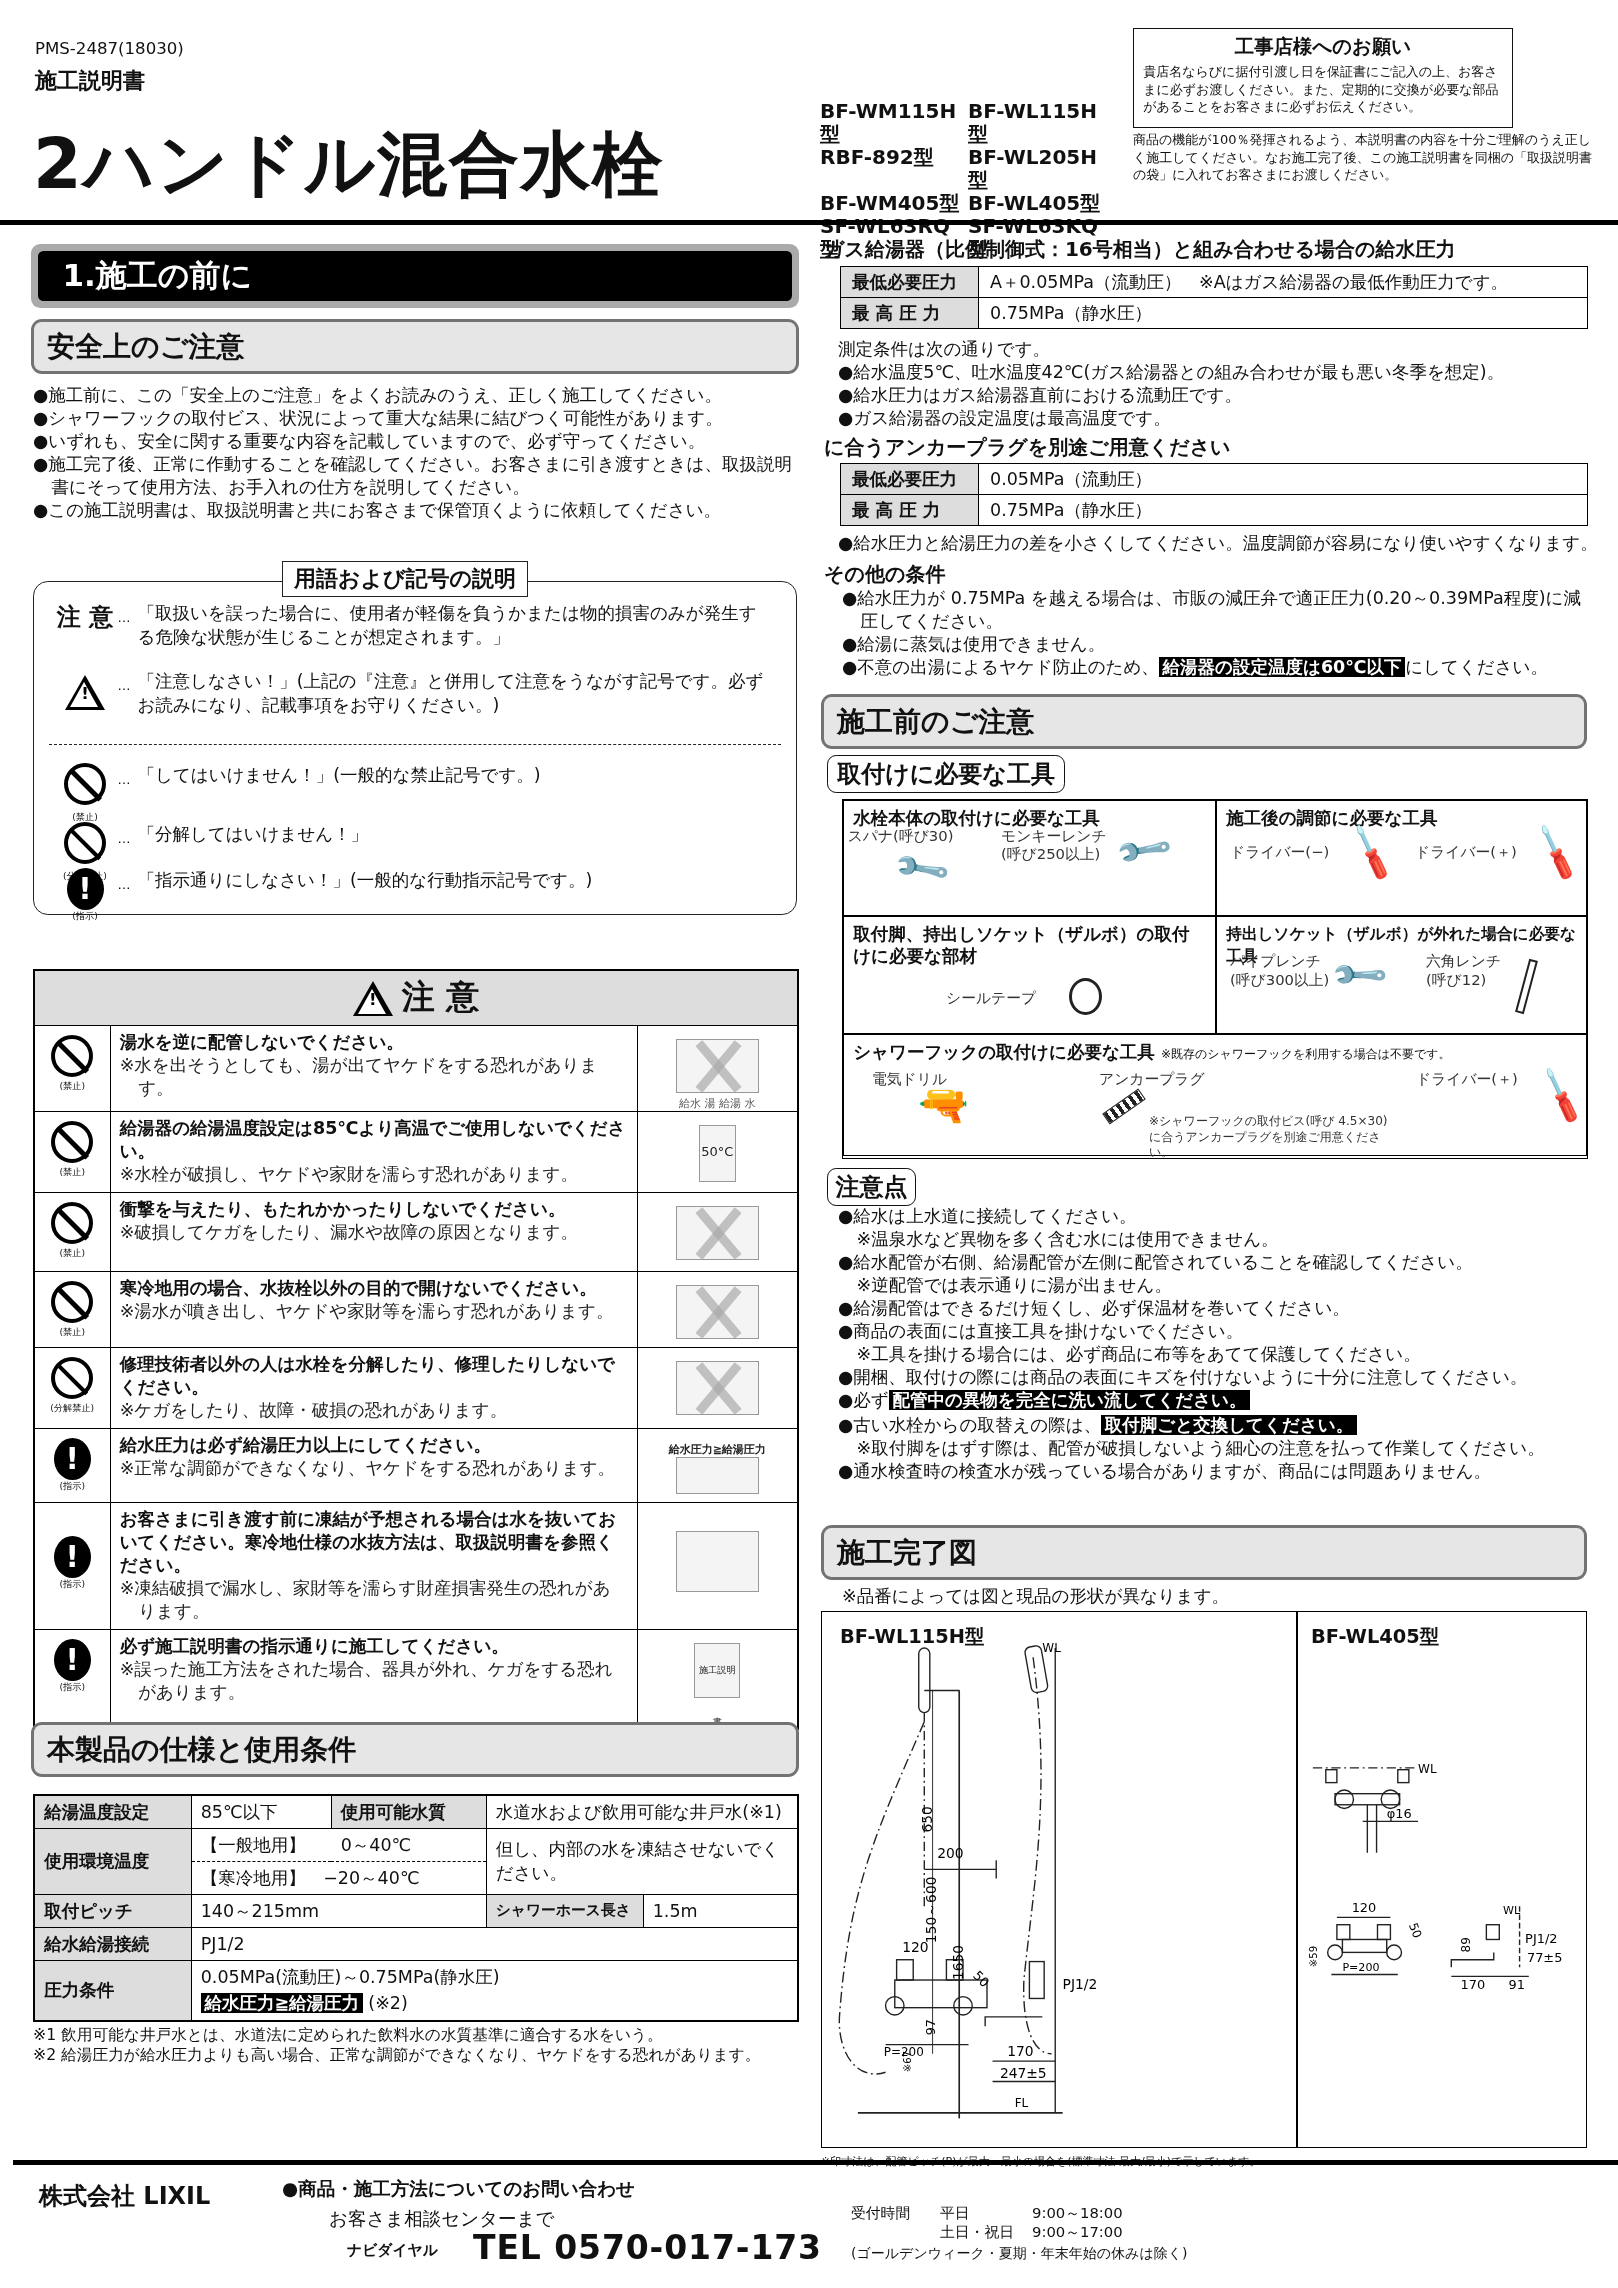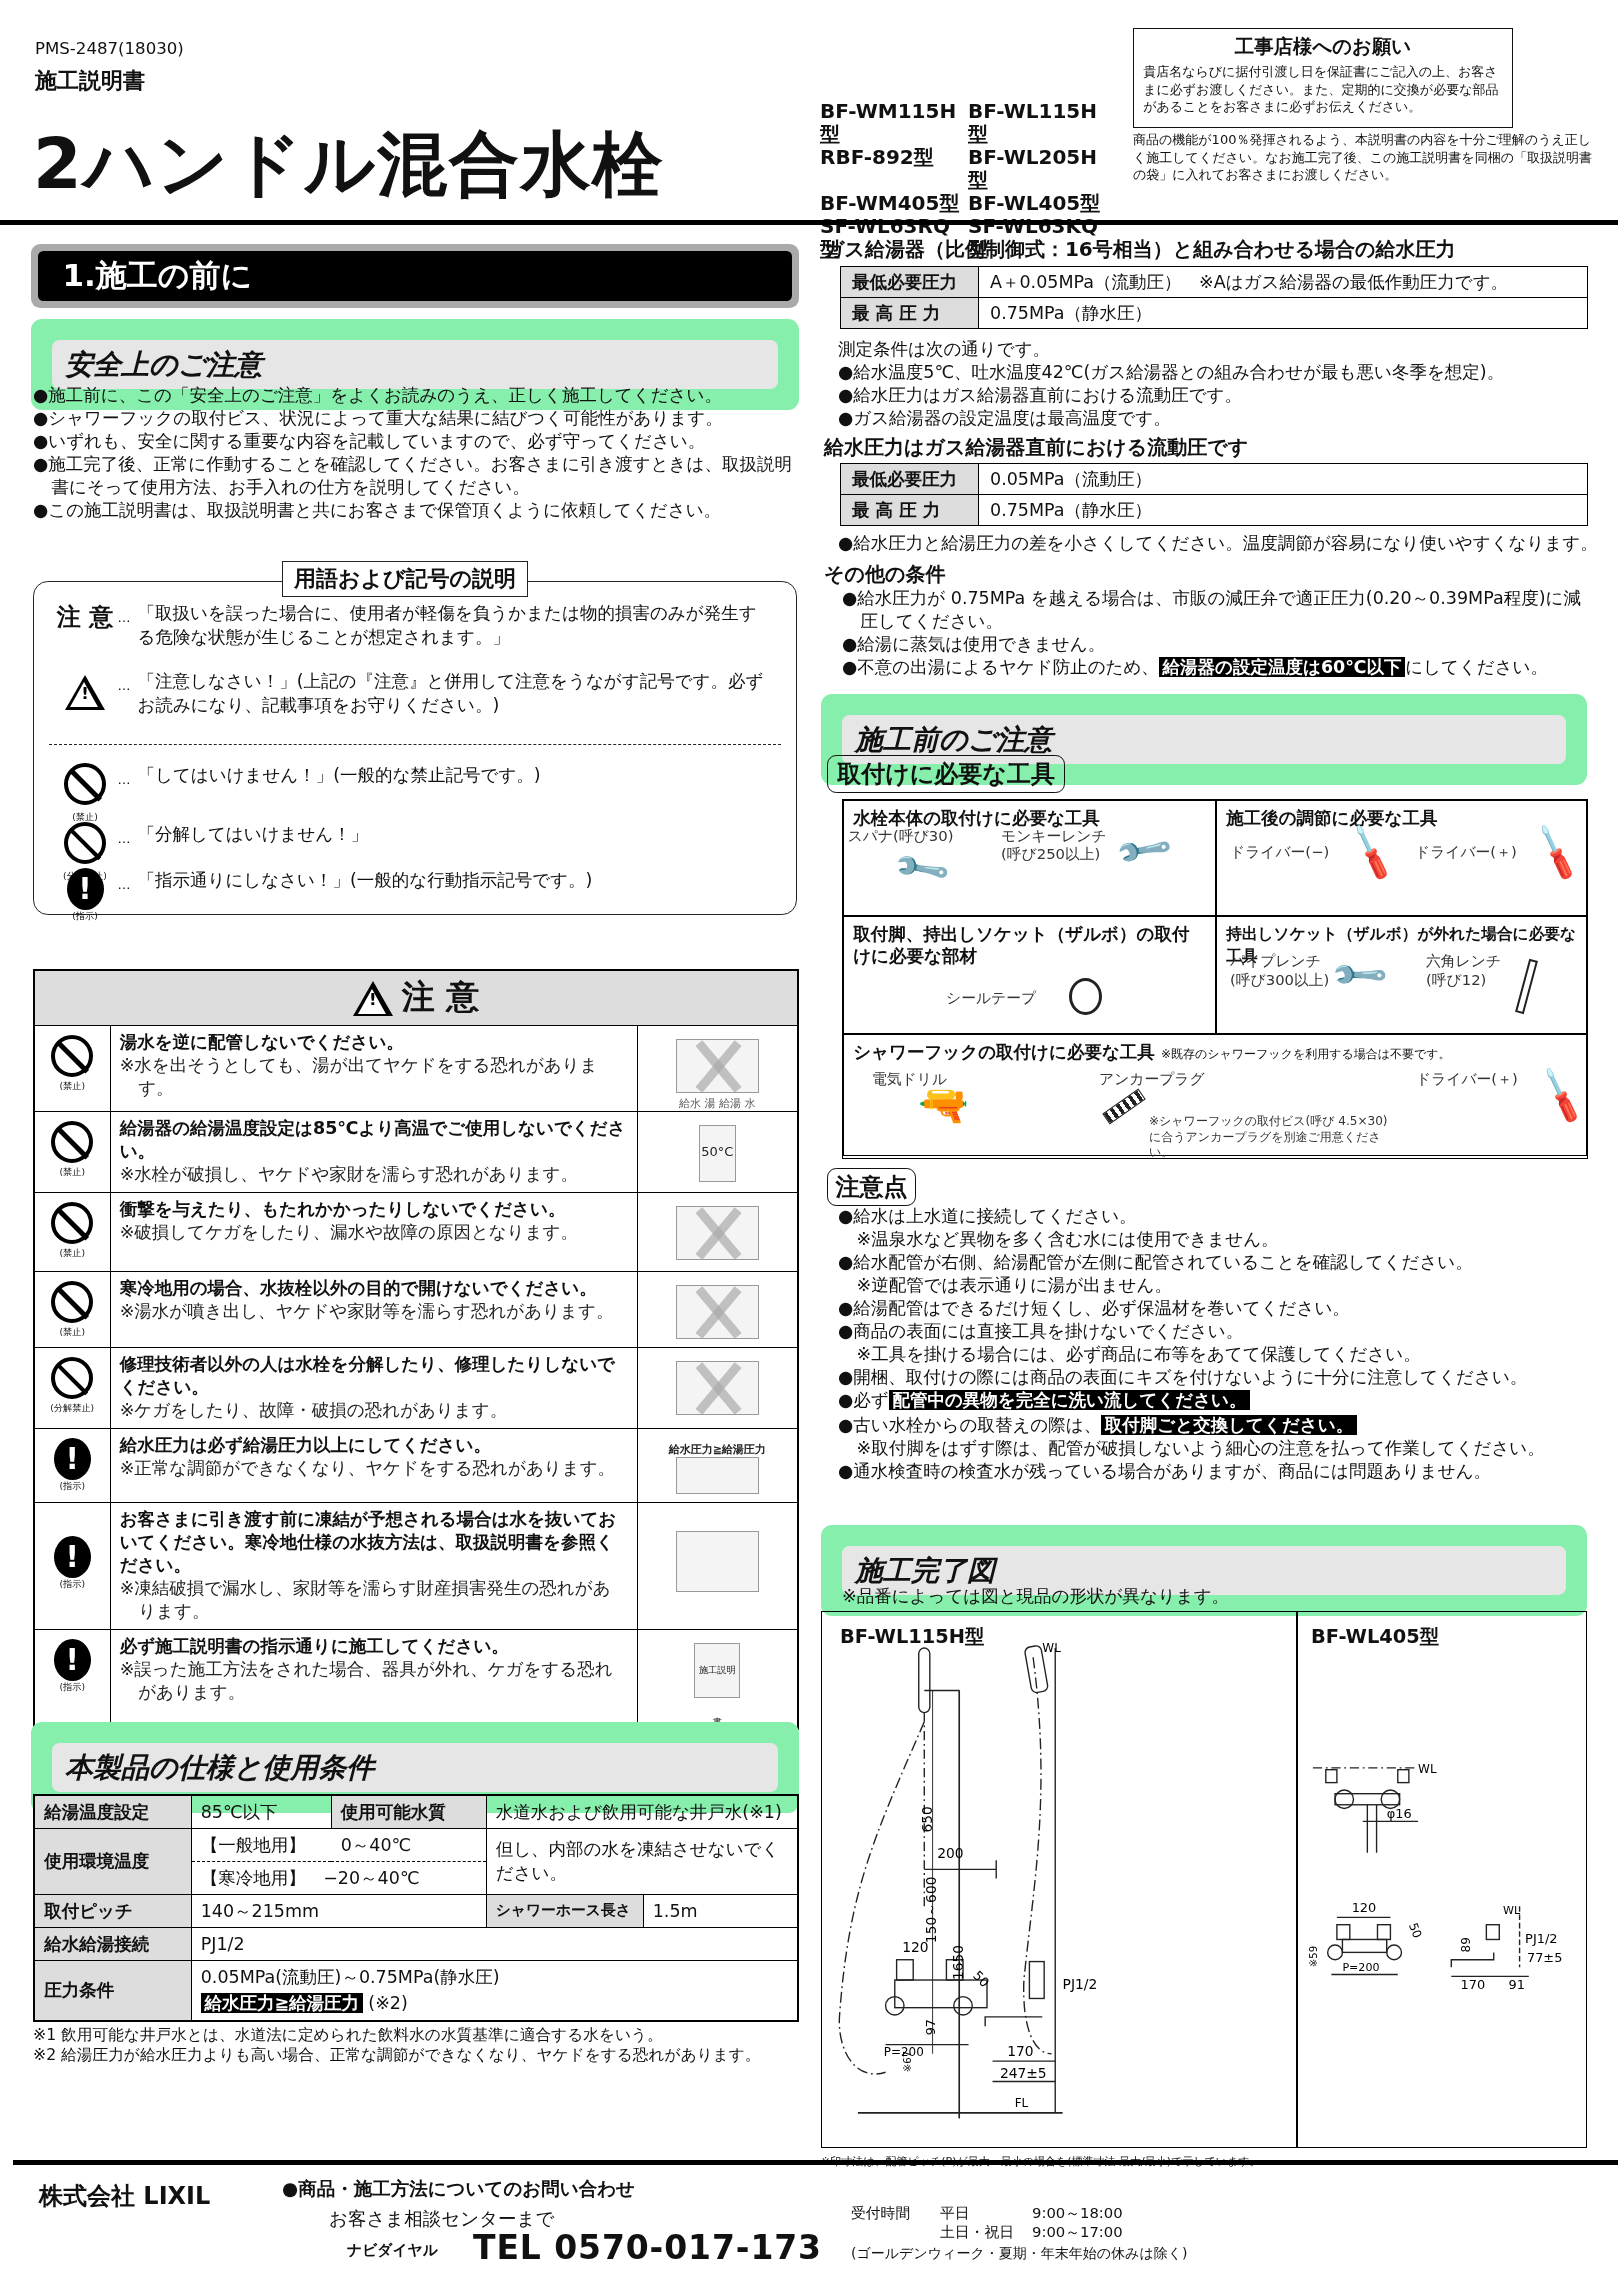--- a/index.html
+++ b/index.html
@@ -14,21 +14,21 @@
   #models { left: 820px; top: 100px; font-size: 20px; font-weight: bold; line-height: 23px; display: grid; grid-template-columns: 148px 148px; column-gap: 0; }
   #request-box { left: 1133px; top: 28px; width: 380px; height: 100px; border: 1.8px solid #111; padding: 3.7px 9.2px; }
   #request-box .ttl { text-align: center; font-size: 19.4px; font-weight: bold; margin-bottom: 3.7px; }
   #request-box .txt { font-size: 13px; line-height: 17.5px; }
   #request-note { left: 1133px; top: 131px; width: 461px; font-size: 13px; line-height: 17.5px; }
   #header-rule { left: 0; top: 220px; width: 1619px; height: 4.6px; background: #000; }
 
   
   .sec-black { border-radius: 9.2px; background: #aaa; padding: 7.4px; }
   .sec-black .inner { background: #000; color: #fff; border-radius: 5.5px; font-size: 31px; font-weight: bold; padding: 3.7px 24px; }
-  .sec-gray { border-radius: 11px; background: #86efac; padding: 21px; font-style: italic; }
+  .sec-gray { border-radius: 11px; background: #737373; padding: 3px; }
   .sec-gray .inner { background: #e6e6e6; border-radius: 7.4px; font-size: 28px; font-weight: bold; padding: 5.5px 13px; }
 
   .bul { font-size: 17.5px; line-height: 23px; }
   .bul p { padding-left: 18.5px; text-indent: -18.5px; }
   .bul .sub { padding-left: 37px; text-indent: -18.5px; }
 
   
   #legend-box { left: 33px; top: 581px; width: 764px; height: 334px; border: 1.8px solid #222; border-radius: 14.8px; }
   #legend-title { left: 282px; top: 561px; background: #fff; border: 1.8px solid #222; padding: 1.8px 11px; font-size: 22px; font-weight: bold; }
   .lg-row { position: absolute; left: 18.5px; display: flex; align-items: flex-start; }
@@ -294,21 +294,21 @@
       </tr>
 </tbody>
   </table>
 <div class="abs bul" style="left:838px; top:338px; width:766px;">
   <div>測定条件は次の通りです。</div>
   <p>●給水温度5℃、吐水温度42℃(ガス給湯器との組み合わせが最も悪い冬季を想定)。</p>
   <p>●給水圧力はガス給湯器直前における流動圧です。</p>
   <p>●ガス給湯器の設定温度は最高温度です。</p>
 </div>
 
-<div class="abs subhead" style="left:824px; top:434px;">給水圧力はガス給湯器直前における流動圧です</div>
+<div class="abs subhead" style="left:824px; top:434px;">に合うアンカープラグを別途ご用意ください</div>
 <table class="abs pr-table" style="left:840px; top:463px; width:748px;">
   <tbody>
       <tr>
         <td class="h">最低必要圧力</td>
         <td>0.05MPa（流動圧）</td>
       </tr>
   <tr>
         <td class="h">最 高 圧 力</td>
         <td>0.75MPa（静水圧）</td>
       </tr>

